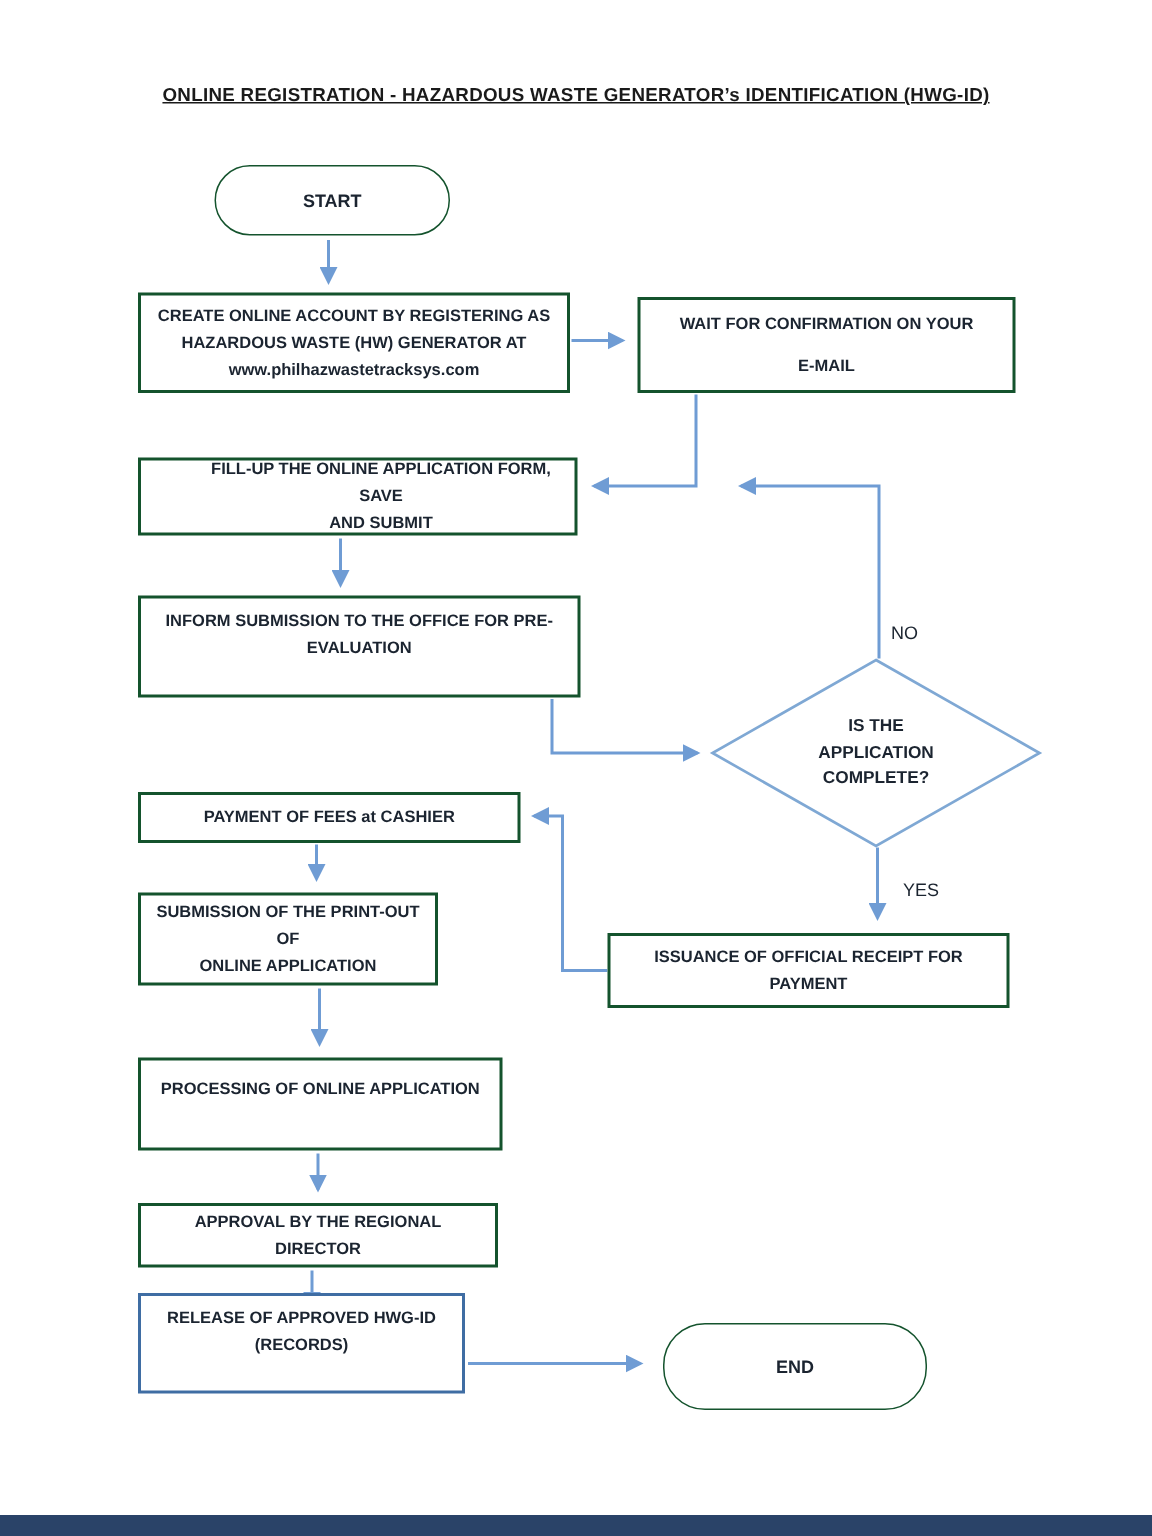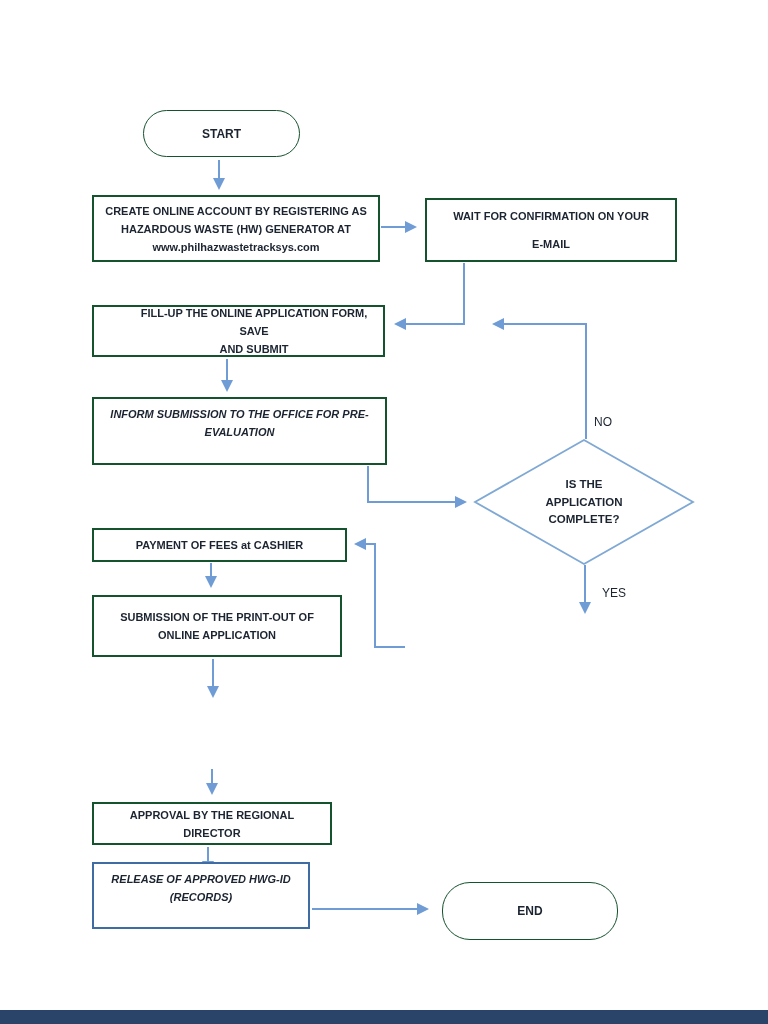--- a/index.html
+++ b/index.html
@@ -23,21 +23,21 @@
     background:#ffffff;
     border:2px solid #14532d;
     display:flex;align-items:center;justify-content:center;
     text-align:center;
     color:#1b2430;
     font-size:11px;font-weight:bold;line-height:18px;
     white-space:pre-line;
     padding:2px 4px;
   }
   .stadium{border-radius:28px;border-width:1.6px;font-size:12px;}
-  .top-align{align-items:flex-start;font-style:italic;}
+  .top-align{align-items:flex-start;}
   .free-label{
     position:absolute;color:#1b2430;
     font-size:12px;font-weight:normal;white-space:nowrap;
   }
   #diamond-label{
     position:absolute;left:509px;top:476px;width:150px;
     text-align:center;color:#1b2430;
     font-size:11.5px;font-weight:bold;line-height:17.5px;
     white-space:pre-line;
   }
@@ -45,20 +45,21 @@
   #bottom-bar{
     position:absolute;left:0;top:1010px;width:768px;height:14px;
     background:#2a4368;
   }
 </style>
 </head>
 <body>
 
 <div id="page">
 
+  <div id="title">ONLINE REGISTRATION - HAZARDOUS WASTE GENERATOR’s IDENTIFICATION (HWG-ID)</div>
 
   <svg id="connector-layer" width="768" height="1024" viewBox="0 0 768 1024">
     <defs>
       <marker id="ah" markerWidth="6" markerHeight="6" refX="5" refY="3" orient="auto" markerUnits="strokeWidth">
         <path d="M0,0 L6,3 L0,6 Z" fill="#6f9cd4"></path>
       </marker>
     </defs>
     <g stroke="#6f9cd4" stroke-width="2" fill="none">
       <path d="M219,160 L219,188" marker-end="url(#ah)"></path>
       <path d="M381,227 L415,227" marker-end="url(#ah)"></path>
@@ -94,24 +95,27 @@
 
   <div id="diamond-label">IS THE
 APPLICATION
 COMPLETE?</div>
 
   <div class="free-label" style="left:594px;top:415px;">NO</div>
   <div class="free-label" style="left:602px;top:586px;">YES</div>
 
   <div class="node" style="left:92px;top:528px;width:255px;height:34px;">PAYMENT OF FEES at CASHIER</div>
 
-  <div class="node" style="left:92px;top:595px;width:250px;height:62px;">SUBMISSION OF THE PRINT-OUT OF
+  <div class="node" style="left:92px;top:595px;width:200px;height:62px;">SUBMISSION OF THE PRINT-OUT OF
 ONLINE APPLICATION</div>
 
+  <div class="node" style="left:405px;top:622px;width:268px;height:50px;">ISSUANCE OF OFFICIAL RECEIPT FOR
+PAYMENT</div>
 
+  <div class="node top-align" style="left:92px;top:705px;width:243px;height:62px;padding-top:10px;">PROCESSING OF ONLINE APPLICATION</div>
 
   <div class="node" style="left:92px;top:802px;width:240px;height:43px;">APPROVAL BY THE REGIONAL
 DIRECTOR</div>
 
   <div class="node top-align" style="left:92px;top:862px;width:218px;height:67px;padding-top:6px;border-color:#3f6da3;">RELEASE OF APPROVED HWG-ID
 (RECORDS)</div>
 
   <div class="node stadium" style="left:442px;top:882px;width:176px;height:58px;">END</div>
 
   <div id="bottom-bar"></div>

